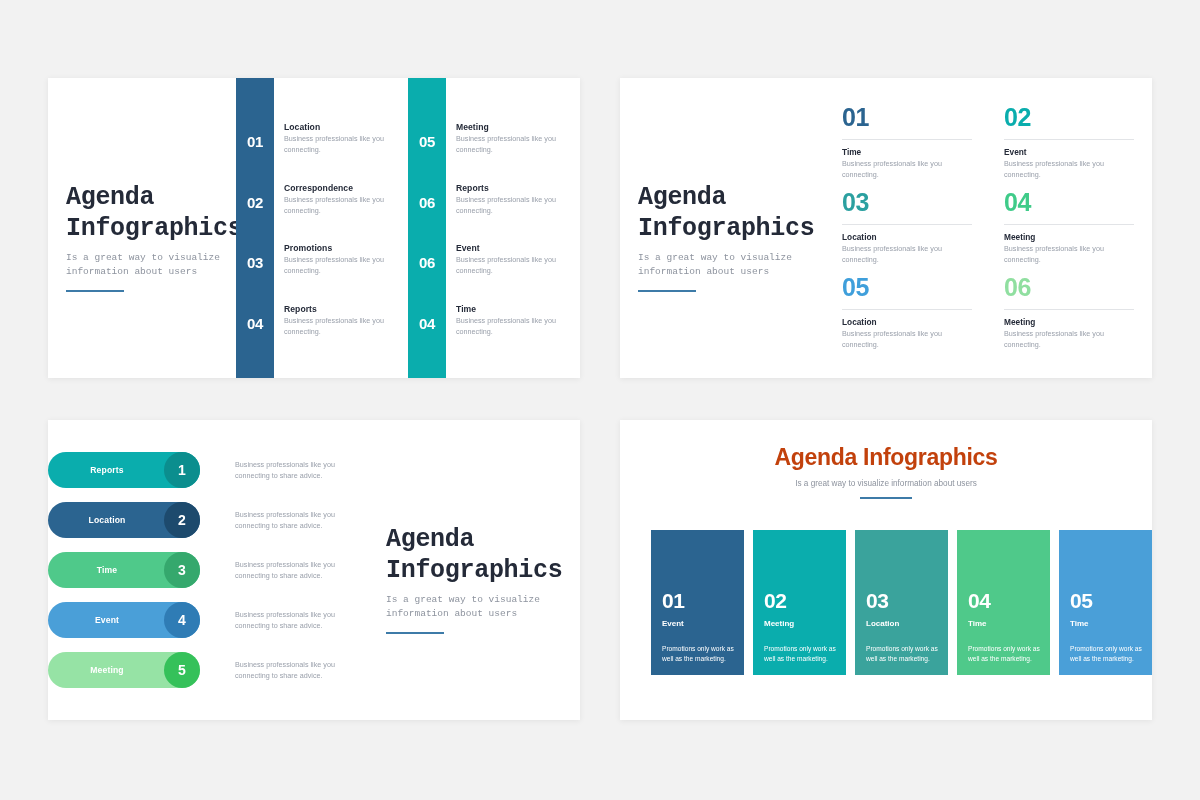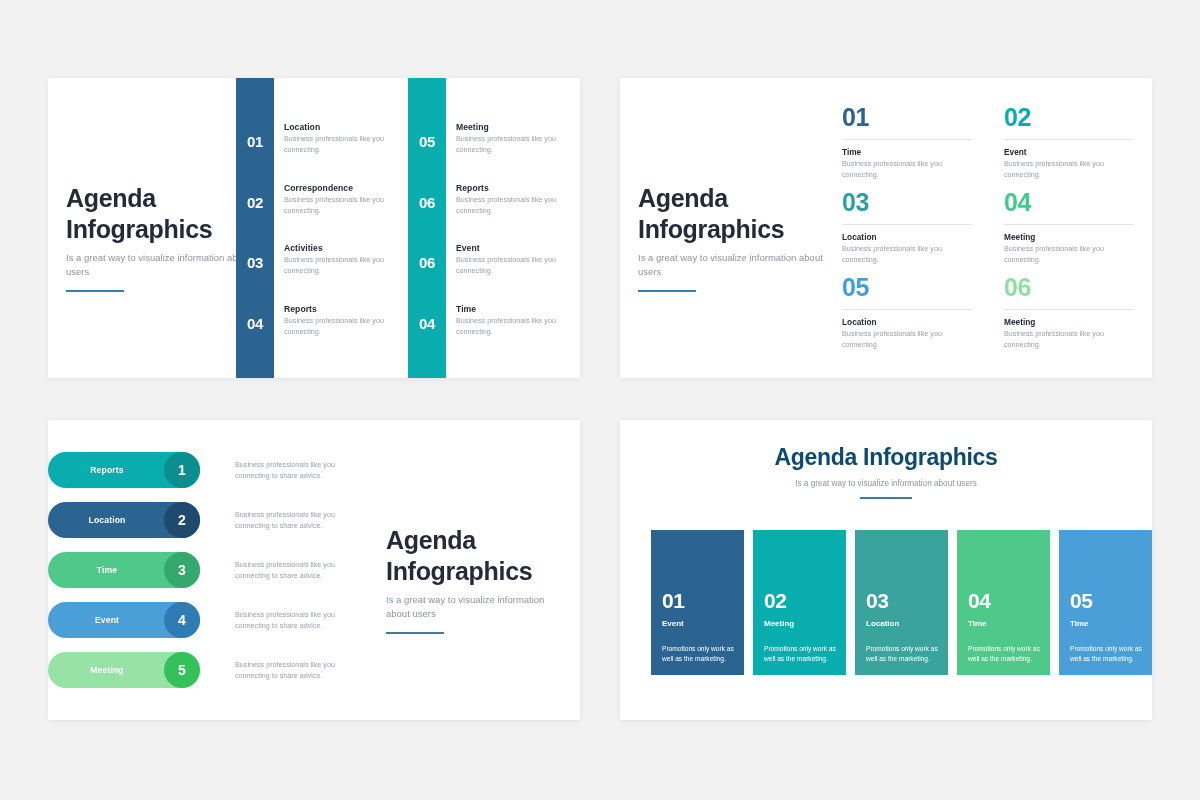--- a/index.html
+++ b/index.html
@@ -17,21 +17,21 @@
     box-shadow: 0 1px 6px rgba(0,0,0,0.07);
     overflow: hidden;
   }
   
   #panel-1 { left: 48px;  top: 78px;  width: 532px; height: 300px; }
   #panel-2 { left: 620px; top: 78px;  width: 532px; height: 300px; }
   #panel-3 { left: 48px;  top: 420px; width: 532px; height: 300px; }
   #panel-4 { left: 620px; top: 420px; width: 532px; height: 300px; }
 
   
-  .title-block { position: absolute; }
+  .title-block { position: absolute; font-family: Liberation Mono, monospace; }
   .big-title {
     font-size: 25px;
     font-weight: 700;
     color: #242a38;
     line-height: 1.22;
     letter-spacing: -0.3px;
   }
   .sub-title {
     font-size: 9.5px;
     color: #8d939e;
@@ -167,21 +167,21 @@
   
   #panel-4 .p4-header {
     position: absolute;
     left: 0; top: 24px;
     width: 532px;
     text-align: center;
   }
   .p4-title {
     font-size: 23px;
     font-weight: 700;
-    color: #0c4a6e;
+    color: #c2410c;
     letter-spacing: -0.3px;
   }
   .p4-sub {
     font-size: 8.2px;
     color: #8d939e;
     margin-top: 8px;
   }
   .p4-rule {
     width: 52px; height: 2px;
     background: #3d7ba8;
@@ -252,21 +252,21 @@
         <div class="p1-item" style="top: 105px;">
           <div class="p1-num">02</div>
           <div class="p1-text">
             <div class="p1-head">Correspondence</div>
             <div class="p1-body">Business professionals like you connecting.</div>
           </div>
         </div>
         <div class="p1-item" style="top: 165px;">
           <div class="p1-num">03</div>
           <div class="p1-text">
-            <div class="p1-head">Activities</div>
+            <div class="p1-head">Promotions</div>
             <div class="p1-body">Business professionals like you connecting.</div>
           </div>
         </div>
         <div class="p1-item" style="top: 226px;">
           <div class="p1-num">04</div>
           <div class="p1-text">
             <div class="p1-head">Reports</div>
             <div class="p1-body">Business professionals like you connecting.</div>
           </div>
         </div>

